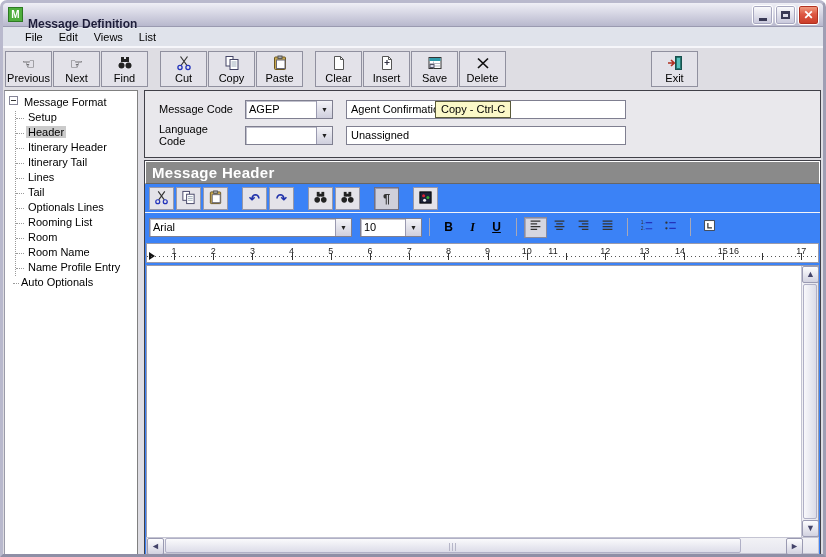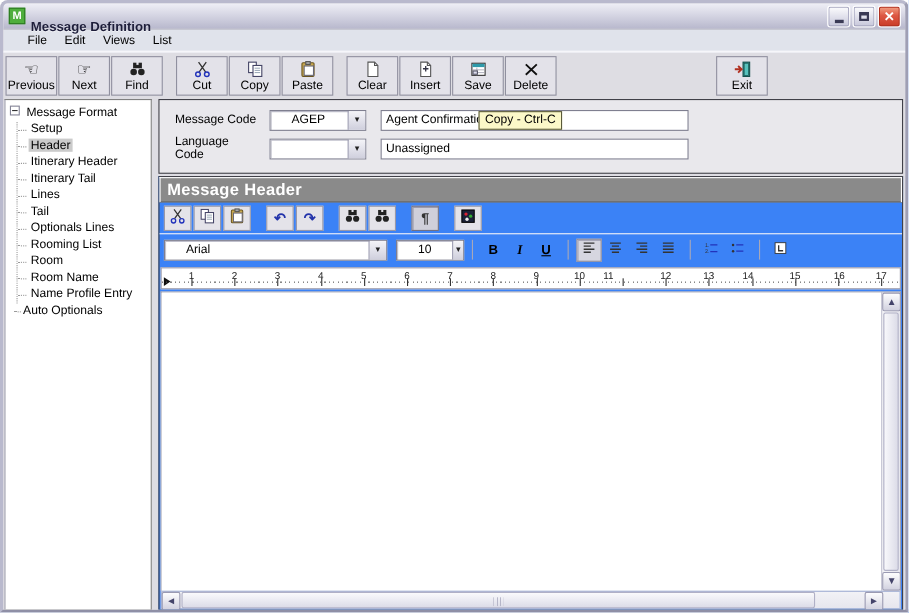--- a/index.html
+++ b/index.html
@@ -62,21 +62,21 @@
   .tree-row.root2::before { content:""; position:absolute; left:4px; top:7px; width:6px; border-top:1px dotted #9a9a9a; }
 
   .content { flex:1; display:flex; flex-direction:column; margin:1px 2px 0 0; }
 
   
   .form-box { height:68px; border:1px solid #404048; background:#e9e8ec; padding:8px 0 0 14px; margin-bottom:2px; }
   .form-row { display:flex; align-items:center; height:20px; margin-bottom:6px; }
   .form-label { width:78px; }
   .combo { width:88px; height:19px; background:#fff; border:1px solid #7f7f90;
     box-shadow:inset 1px 1px 0 #c0c0cc; display:flex; margin-left:8px; }
-  .combo .val { flex:1; padding:2px 19px; }
+  .combo .val { flex:1; padding:2px 3px; }
   .combo .arrow-btn { width:16px; background:linear-gradient(#f4f4f8,#cfcfdd); border-left:1px solid #9a9ab0;
     display:flex; align-items:center; justify-content:center; font-size:7px; color:#222; }
   .text-field { width:280px; height:19px; background:#fff; border:1px solid #7f7f90;
     padding:2px 4px; margin-left:13px; position:relative; }
   .tooltip { position:absolute; left:88px; top:0; height:17px; background:#fbf8c8;
     border:1px solid #5a5a3a; padding:1px 5px; white-space:nowrap; }
 
   
   .editor-box { flex:1; border:1px solid #404048; background:#3b82f6; display:flex; flex-direction:column; }
   .banner { height:23px; background:#8a8a8a; color:#fff; font-weight:bold; font-size:15px;
@@ -515,21 +515,21 @@
             <span class="num" style="left: 406px;">11</span>
             <span class="tick" style="left: 419px;"></span>
             <span class="num" style="left: 458.2px;">12</span>
             <span class="tick" style="left: 458.2px;"></span>
             <span class="num" style="left: 497.4px;">13</span>
             <span class="tick" style="left: 497.4px;"></span>
             <span class="num" style="left: 533px;">14</span>
             <span class="tick" style="left: 536.6px;"></span>
             <span class="num" style="left: 575.8px;">15</span>
             <span class="tick" style="left: 575.8px;"></span>
-            <span class="num" style="left: 616px;">16</span>
+            <span class="num" style="left: 587px;">16</span>
             <span class="tick" style="left: 615px;"></span>
             <span class="num" style="left: 654.2px;">17</span>
             <span class="tick" style="left: 654.2px;"></span>
           </div>
 
         <div class="text-row">
           <div class="text-surface"></div>
           <div class="vscroll">
             <div class="sbtn">▲</div>
             <div class="vthumb"></div>

